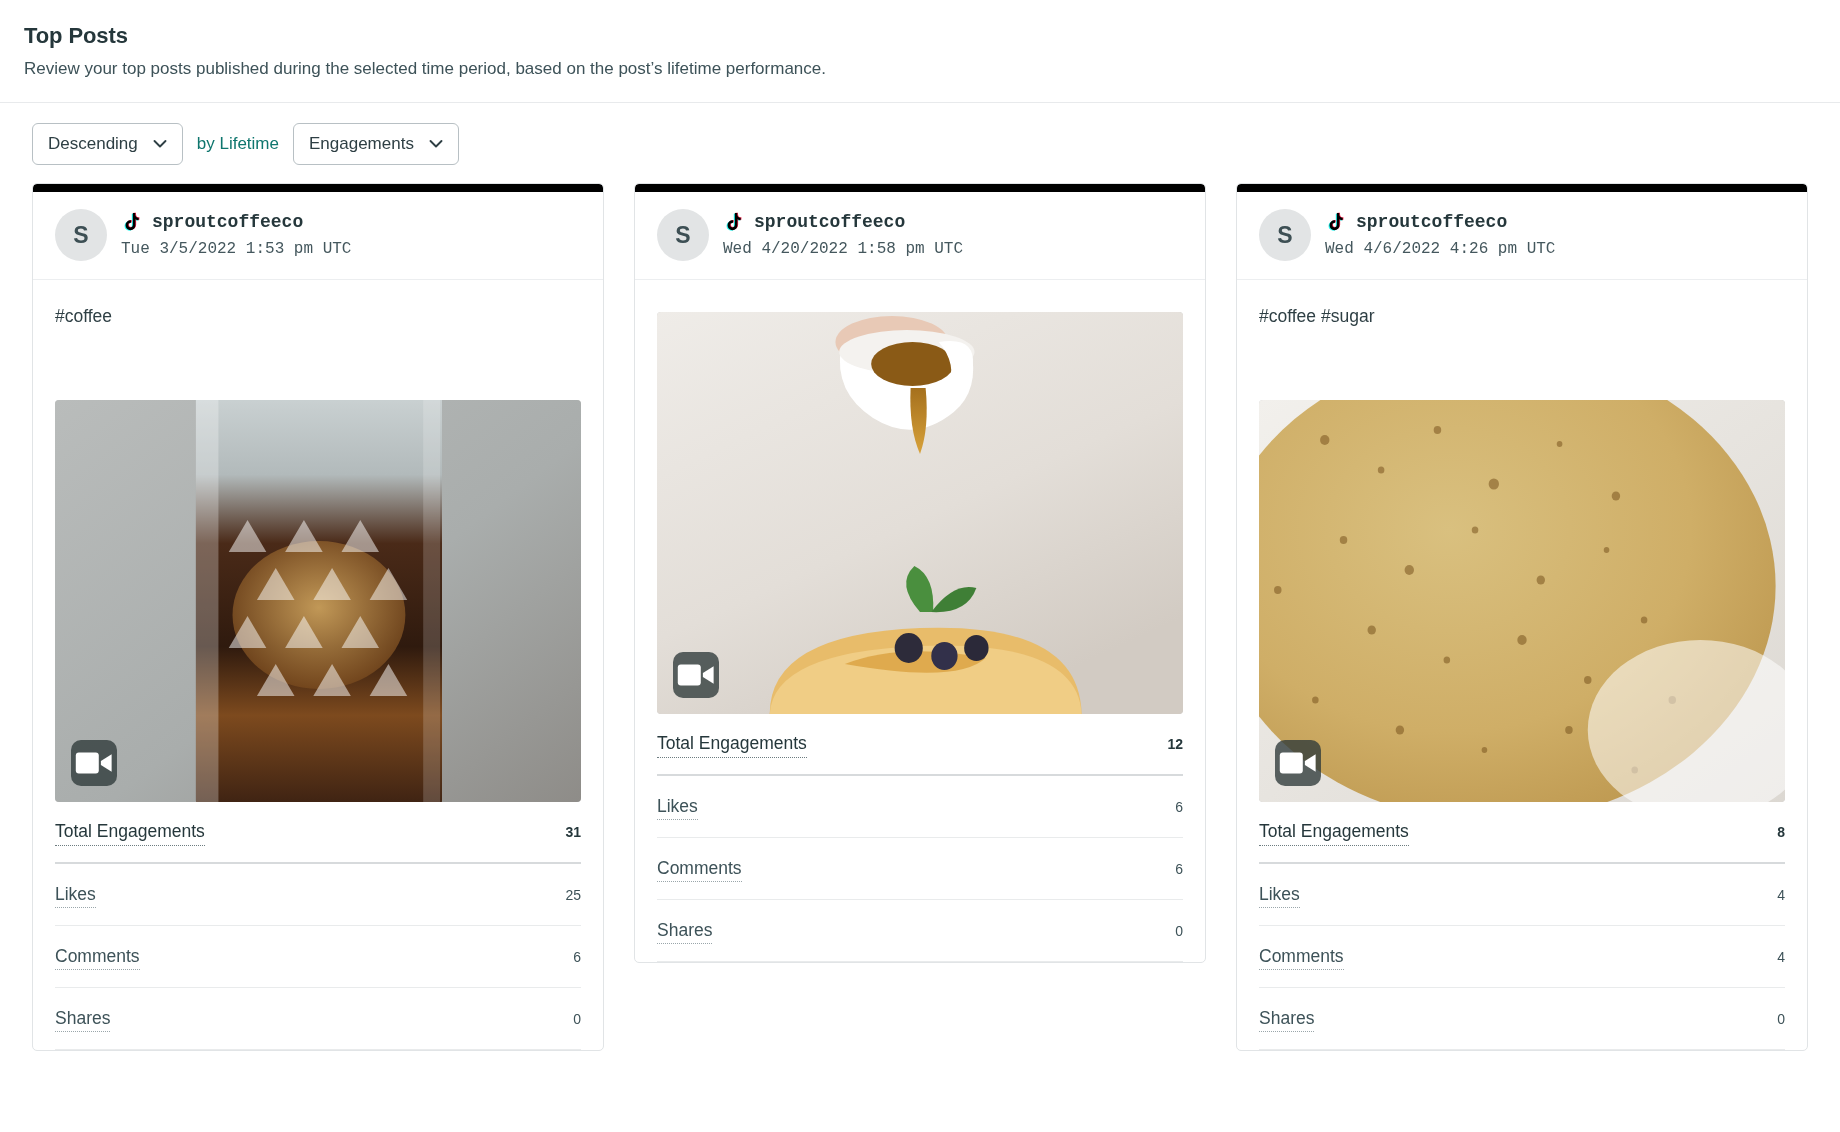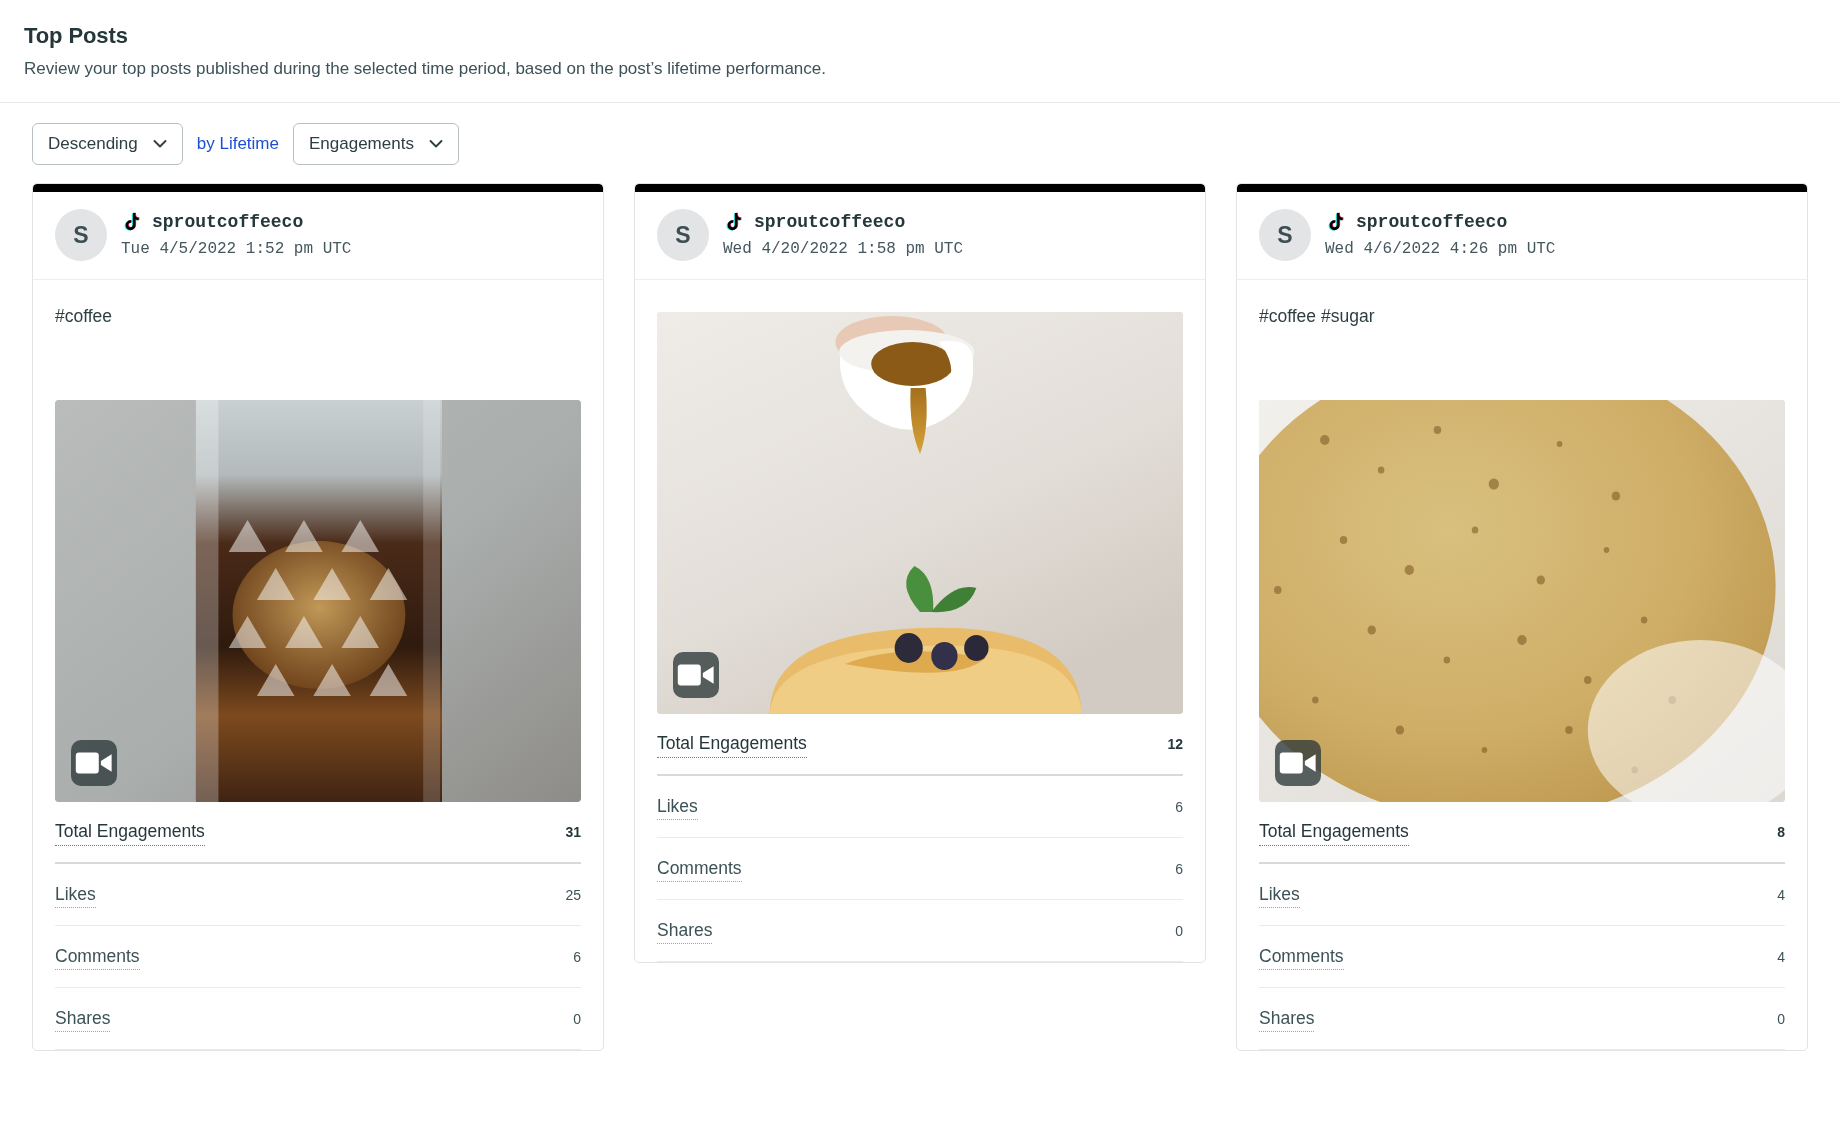--- a/index.html
+++ b/index.html
@@ -69,21 +69,21 @@
     white-space: nowrap;
   }
   .select .chev {
     display: inline-block;
     width: 16px;
     height: 16px;
     flex: 0 0 16px;
   }
   .by-label {
     font-size: 17px;
-    color: #1d4ed8;
+    color: #0f766e;
     white-space: nowrap;
   }
 
   
   .cards {
     display: flex;
     gap: 30px;
     padding: 0 32px;
     align-items: flex-start;
   }
@@ -243,21 +243,21 @@
         <div class="head-line">
           <span>
                 <svg class="tiktok-icon" viewBox="0 0 24 24" xmlns="http://www.w3.org/2000/svg">
     <path d="M15.6 2.2h-2.7v13.2a2.55 2.55 0 1 1-2.55-2.55c.2 0 .4.03.6.08V10.2a5.3 5.3 0 0 0-.6-.04 5.37 5.37 0 1 0 5.37 5.37V8.9a6.1 6.1 0 0 0 3.6 1.17V7.3A3.6 3.6 0 0 1 15.6 4.1z" fill="#25F4EE" transform="translate(-1.1,0.7)"></path>
     <path d="M15.6 2.2h-2.7v13.2a2.55 2.55 0 1 1-2.55-2.55c.2 0 .4.03.6.08V10.2a5.3 5.3 0 0 0-.6-.04 5.37 5.37 0 1 0 5.37 5.37V8.9a6.1 6.1 0 0 0 3.6 1.17V7.3A3.6 3.6 0 0 1 15.6 4.1z" fill="#FE2C55" transform="translate(0.8,-0.4)"></path>
     <path d="M15.6 2.2h-2.7v13.2a2.55 2.55 0 1 1-2.55-2.55c.2 0 .4.03.6.08V10.2a5.3 5.3 0 0 0-.6-.04 5.37 5.37 0 1 0 5.37 5.37V8.9a6.1 6.1 0 0 0 3.6 1.17V7.3A3.6 3.6 0 0 1 15.6 4.1z" fill="#000000"></path>
   </svg>
               </span>
           <span class="handle">sproutcoffeeco</span>
         </div>
-        <div class="timestamp">Tue 4/5/2022 1:52 pm UTC</div>
+        <div class="timestamp">Tue 3/5/2022 1:53 pm UTC</div>
       </div>
     </div>
     <div class="card-body">
       <div class="caption">#coffee</div>
       <div class="media">
         <svg viewBox="0 0 560 402" preserveAspectRatio="none" xmlns="http://www.w3.org/2000/svg">
       <defs>
         <linearGradient id="m0bg" x1="0" y1="0" x2="1" y2="1">
           <stop offset="0%" stop-color="#b9bcbb"></stop>
                   <stop offset="55%" stop-color="#a9adac"></stop>

